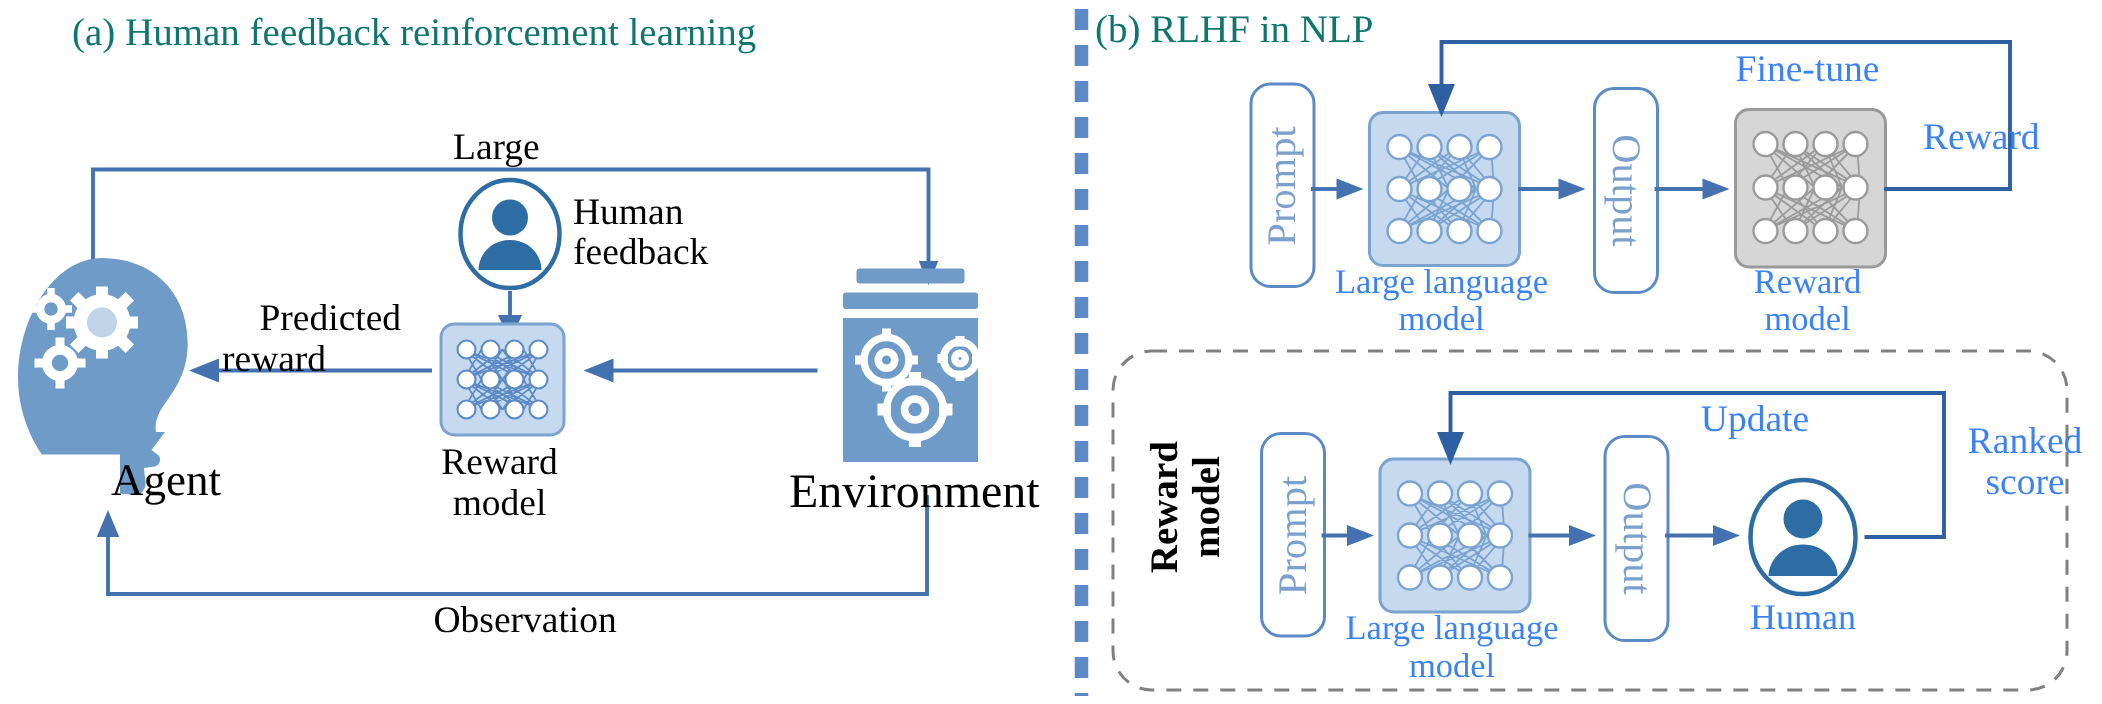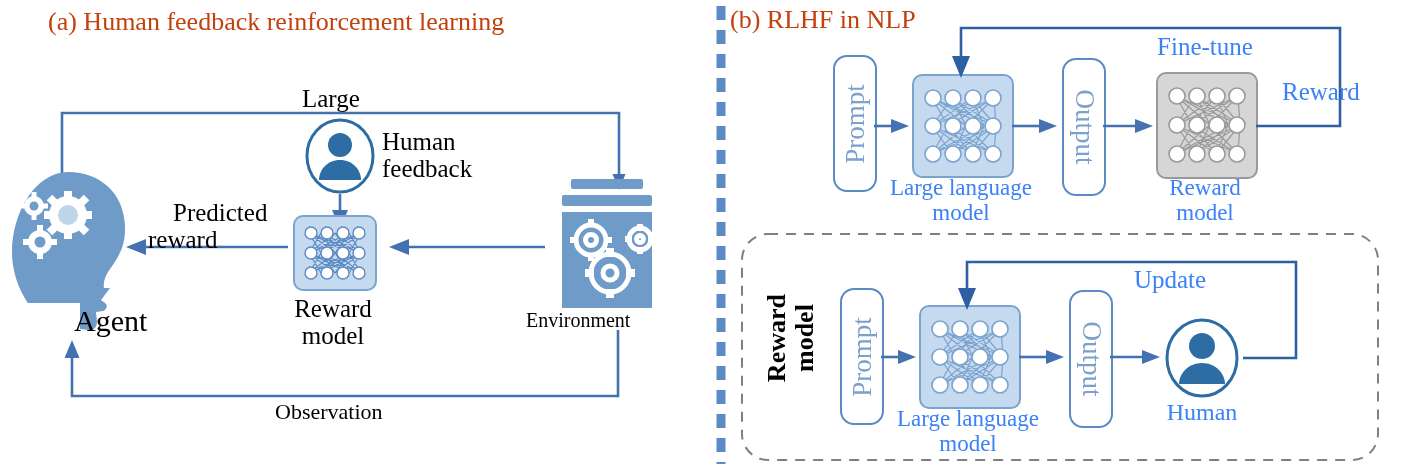--- a/index.html
+++ b/index.html
@@ -2,21 +2,21 @@
 <html><head>
 <meta charset="utf-8">
 <style>
   html,body{margin:0;padding:0;background:#ffffff;}
   body{width:1401px;height:469px;font-family:"Liberation Serif",serif;}
   #root{position:relative;width:1401px;height:469px;overflow:hidden;background:#fff;}
 
   .abs{position:absolute;}
   .lbl{position:absolute;color:#000;font-family:"Liberation Serif",serif;white-space:pre;line-height:1.08;}
   .blbl{position:absolute;color:#3b82f6;font-family:"Liberation Serif",serif;white-space:pre;line-height:1.08;text-align:center;}
-  .panel-title{font-size:26px;color:#c2410c;}
+  .panel-title{font-size:26px;color:#0f766e;}
 
   .vtxt{position:absolute;color:#7ba0cc;font-family:"Liberation Serif",serif;white-space:pre;}
   .vbox{position:absolute;border:2.2px solid #5b8ac4;border-radius:14px;background:#fff;}
   .vbox .vtxt{left:50%;top:50%;}
 
   .nn-box{position:absolute;border-radius:10px;}
   .nn-blue{background:#c5d9ef;border:2px solid #7ba3cf;}
   .nn-gray{background:#d6d6d6;border:2px solid #9a9a9a;}
 
   svg{display:block;overflow:visible;}
@@ -33,21 +33,21 @@
 
   <svg class="abs" style="left:0;top:0;width:1401px;height:469px;pointer-events:none;">
     <path d="M62,182 L62,113 L619,113 L619,178" fill="none" stroke="#4472b0" stroke-width="2.6"></path>
     <path d="M619,190 L612.5,174 L625.5,174 Z" fill="#4472b0"></path>
   </svg>
 
   <svg class="abs" style="left:0;top:0;width:1401px;height:469px;pointer-events:none;">
     <path d="M618,330 L618,396 L72,396 L72,356" fill="none" stroke="#4472b0" stroke-width="2.6"></path>
     <path d="M72,340 L64.5,358 L79.5,358 Z" fill="#4472b0"></path>
   </svg>
-  <div class="lbl" style="left:275px;top:400px;font-size:22px;">Observation</div>
+  <div class="lbl" style="left:289px;top:400px;font-size:25px;">Observation</div>
 
   <svg class="abs" style="left:6px;top:170px;width:125px;height:135px;">
     <g>
       <path d="M62,2 C95,2 118,24 119,56 C120,76 112,88 104,99
                C99,106 97,112 98,118 L104,118 L95,130 L99,133
                C102,135 101,140 97,141 L90,142 L91,152
                C91,157 88,160 83,160 L74,159 L74,133 L22,133
                C22,133 6,112 6,82 C6,42 30,2 62,2 Z" fill="#6f9bc9"></path>
 
       <g fill="#ffffff">
@@ -159,21 +159,21 @@
       <rect x="61" y="73" width="8" height="9"></rect>
         <rect x="61" y="114" width="8" height="9"></rect>
       <rect x="40" y="94" width="9" height="8"></rect>
         <rect x="81" y="94" width="9" height="8"></rect>
       <rect x="92" y="49" width="6" height="7"></rect>
         <rect x="92" y="72" width="6" height="7"></rect>
       <rect x="80" y="61" width="7" height="6"></rect>
         <rect x="103" y="61" width="7" height="6"></rect>
     </g>
   </svg>
-  <div class="lbl" style="left:526px;top:310px;font-size:20px;">Environment</div>
+  <div class="lbl" style="left:526px;top:310px;font-size:32px;">Environment</div>
 
   <svg class="sep" style="left:713px;top:6px;width:16px;height:458px;">
     <line x1="8" y1="0" x2="8" y2="458" stroke="#5b8ac4" stroke-width="9" stroke-dasharray="14 10"></line>
   </svg>
 
   <div class="lbl panel-title" style="left:730px;top:6px;">(b) RLHF in NLP</div>
 
   <div class="vbox" style="left:833px;top:55px;width:40px;height:133px;">
     <span class="vtxt" style="transform:translate(-50%,-50%) rotate(-90deg);font-size:27px;">Prompt</span>
   </div>
@@ -320,14 +320,16 @@
     <circle cx="39" cy="28" r="13" fill="#2e6da4"></circle>
     <path d="M39,45 C53,45 62,56 62,66 L16,66 C16,56 25,45 39,45 Z" fill="#2e6da4"></path>
   </svg>
   <div class="blbl" style="left:1142px;top:400px;width:120px;font-size:24px;">Human</div>
 
   <svg class="abs" style="left:0;top:0;width:1401px;height:469px;pointer-events:none;">
     <path d="M1243,358 L1296,358 L1296,262 L967,262 L967,292" fill="none" stroke="#2e5fa3" stroke-width="2.6"></path>
     <path d="M967,310 L958,288 L976,288 Z" fill="#2e5fa3"></path>
   </svg>
   <div class="blbl" style="left:1090px;top:266px;width:160px;font-size:25px;">Update</div>
+  <div class="blbl" style="left:1300px;top:281px;width:100px;font-size:25px;white-space:pre-line;text-align:center;">Ranked
+score</div>
 
 </div>
 
 </body></html>

